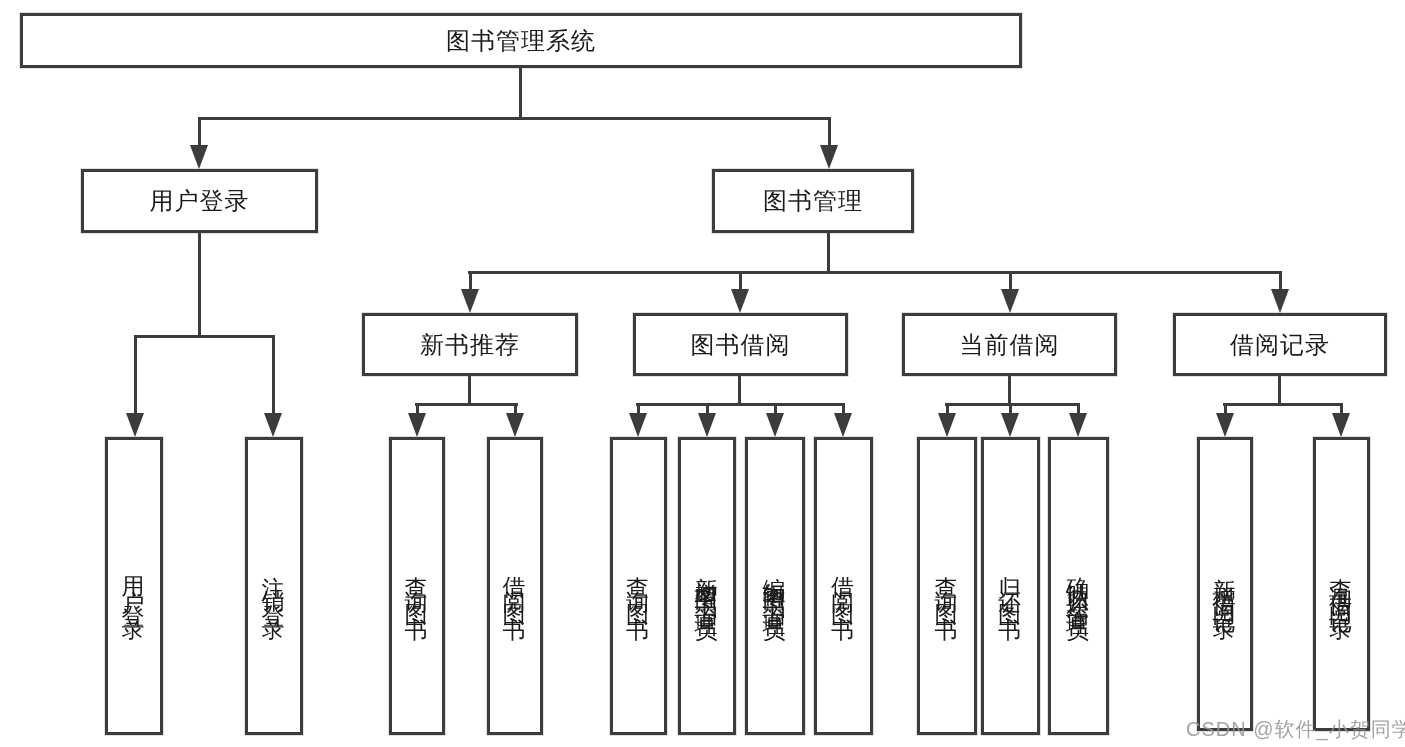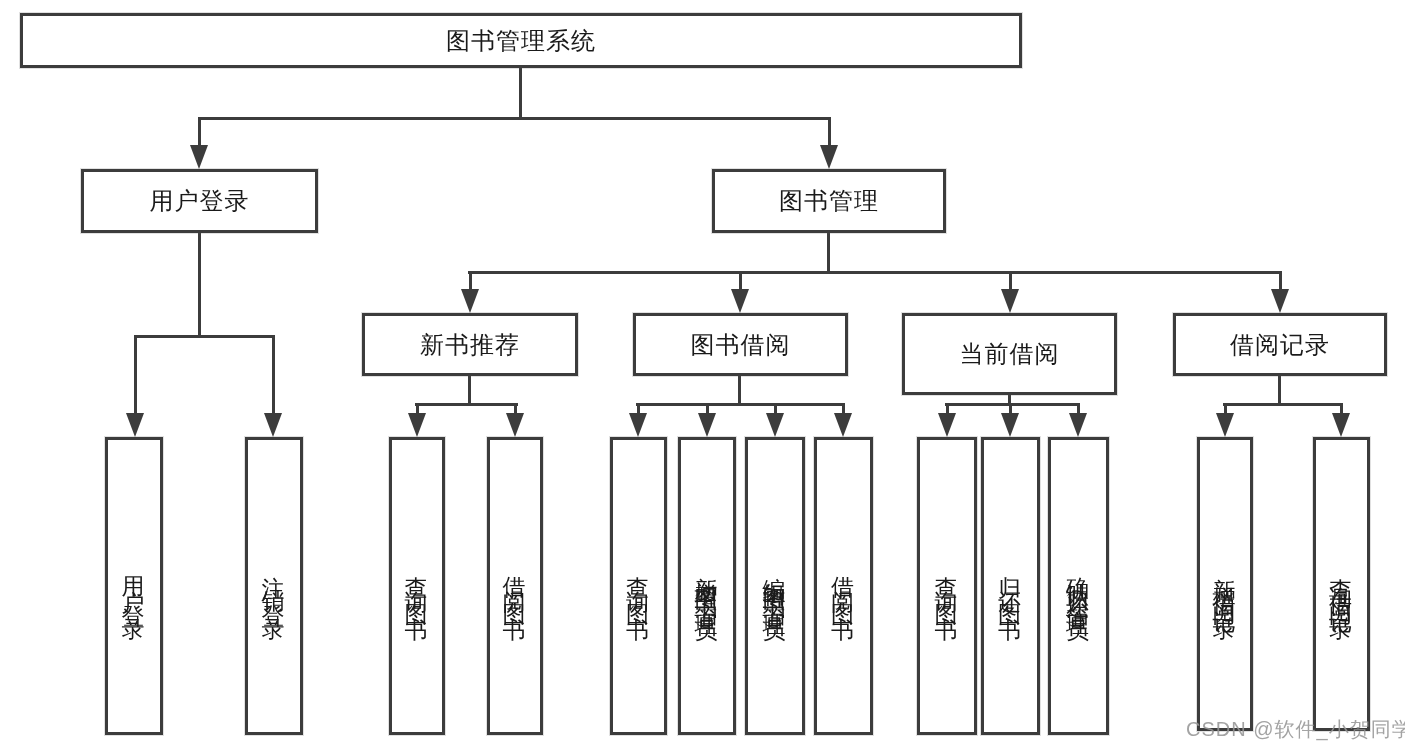--- a/index.html
+++ b/index.html
@@ -69,31 +69,31 @@
 
 <div id="canvas">
 
   <div class="node" style="left:20px;top:13px;width:1002px;height:55px;font-family:Liberation Serif, serif;">
     <span>图书管理系统</span>
   </div>
 
   <div class="node" style="left:81px;top:169px;width:237px;height:64px;">
     <span>用户登录</span>
   </div>
-  <div class="node" style="left:712px;top:169px;width:234px;height:64px;">
+  <div class="node" style="left:712px;top:169px;width:202px;height:64px;">
     <span>图书管理</span>
   </div>
 
   <div class="node" style="left:633px;top:313px;width:215px;height:63px;">
     <span>图书借阅</span>
   </div>
   <div class="node" style="left:362px;top:313px;width:216px;height:63px;">
     <span>新书推荐</span>
   </div>
-  <div class="node" style="left:902px;top:313px;width:215px;height:82px;">
+  <div class="node" style="left:902px;top:313px;width:215px;height:63px;">
     <span>当前借阅</span>
   </div>
   <div class="node" style="left:1173px;top:313px;width:214px;height:63px;">
     <span>借阅记录</span>
   </div>
 
   <div class="node vnode" style="left:105px;top:437px;width:58px;height:298px;">
     <span class="vlabel v4">用户登录</span>
   </div>
   <div class="node vnode" style="left:245px;top:437px;width:58px;height:298px;">

